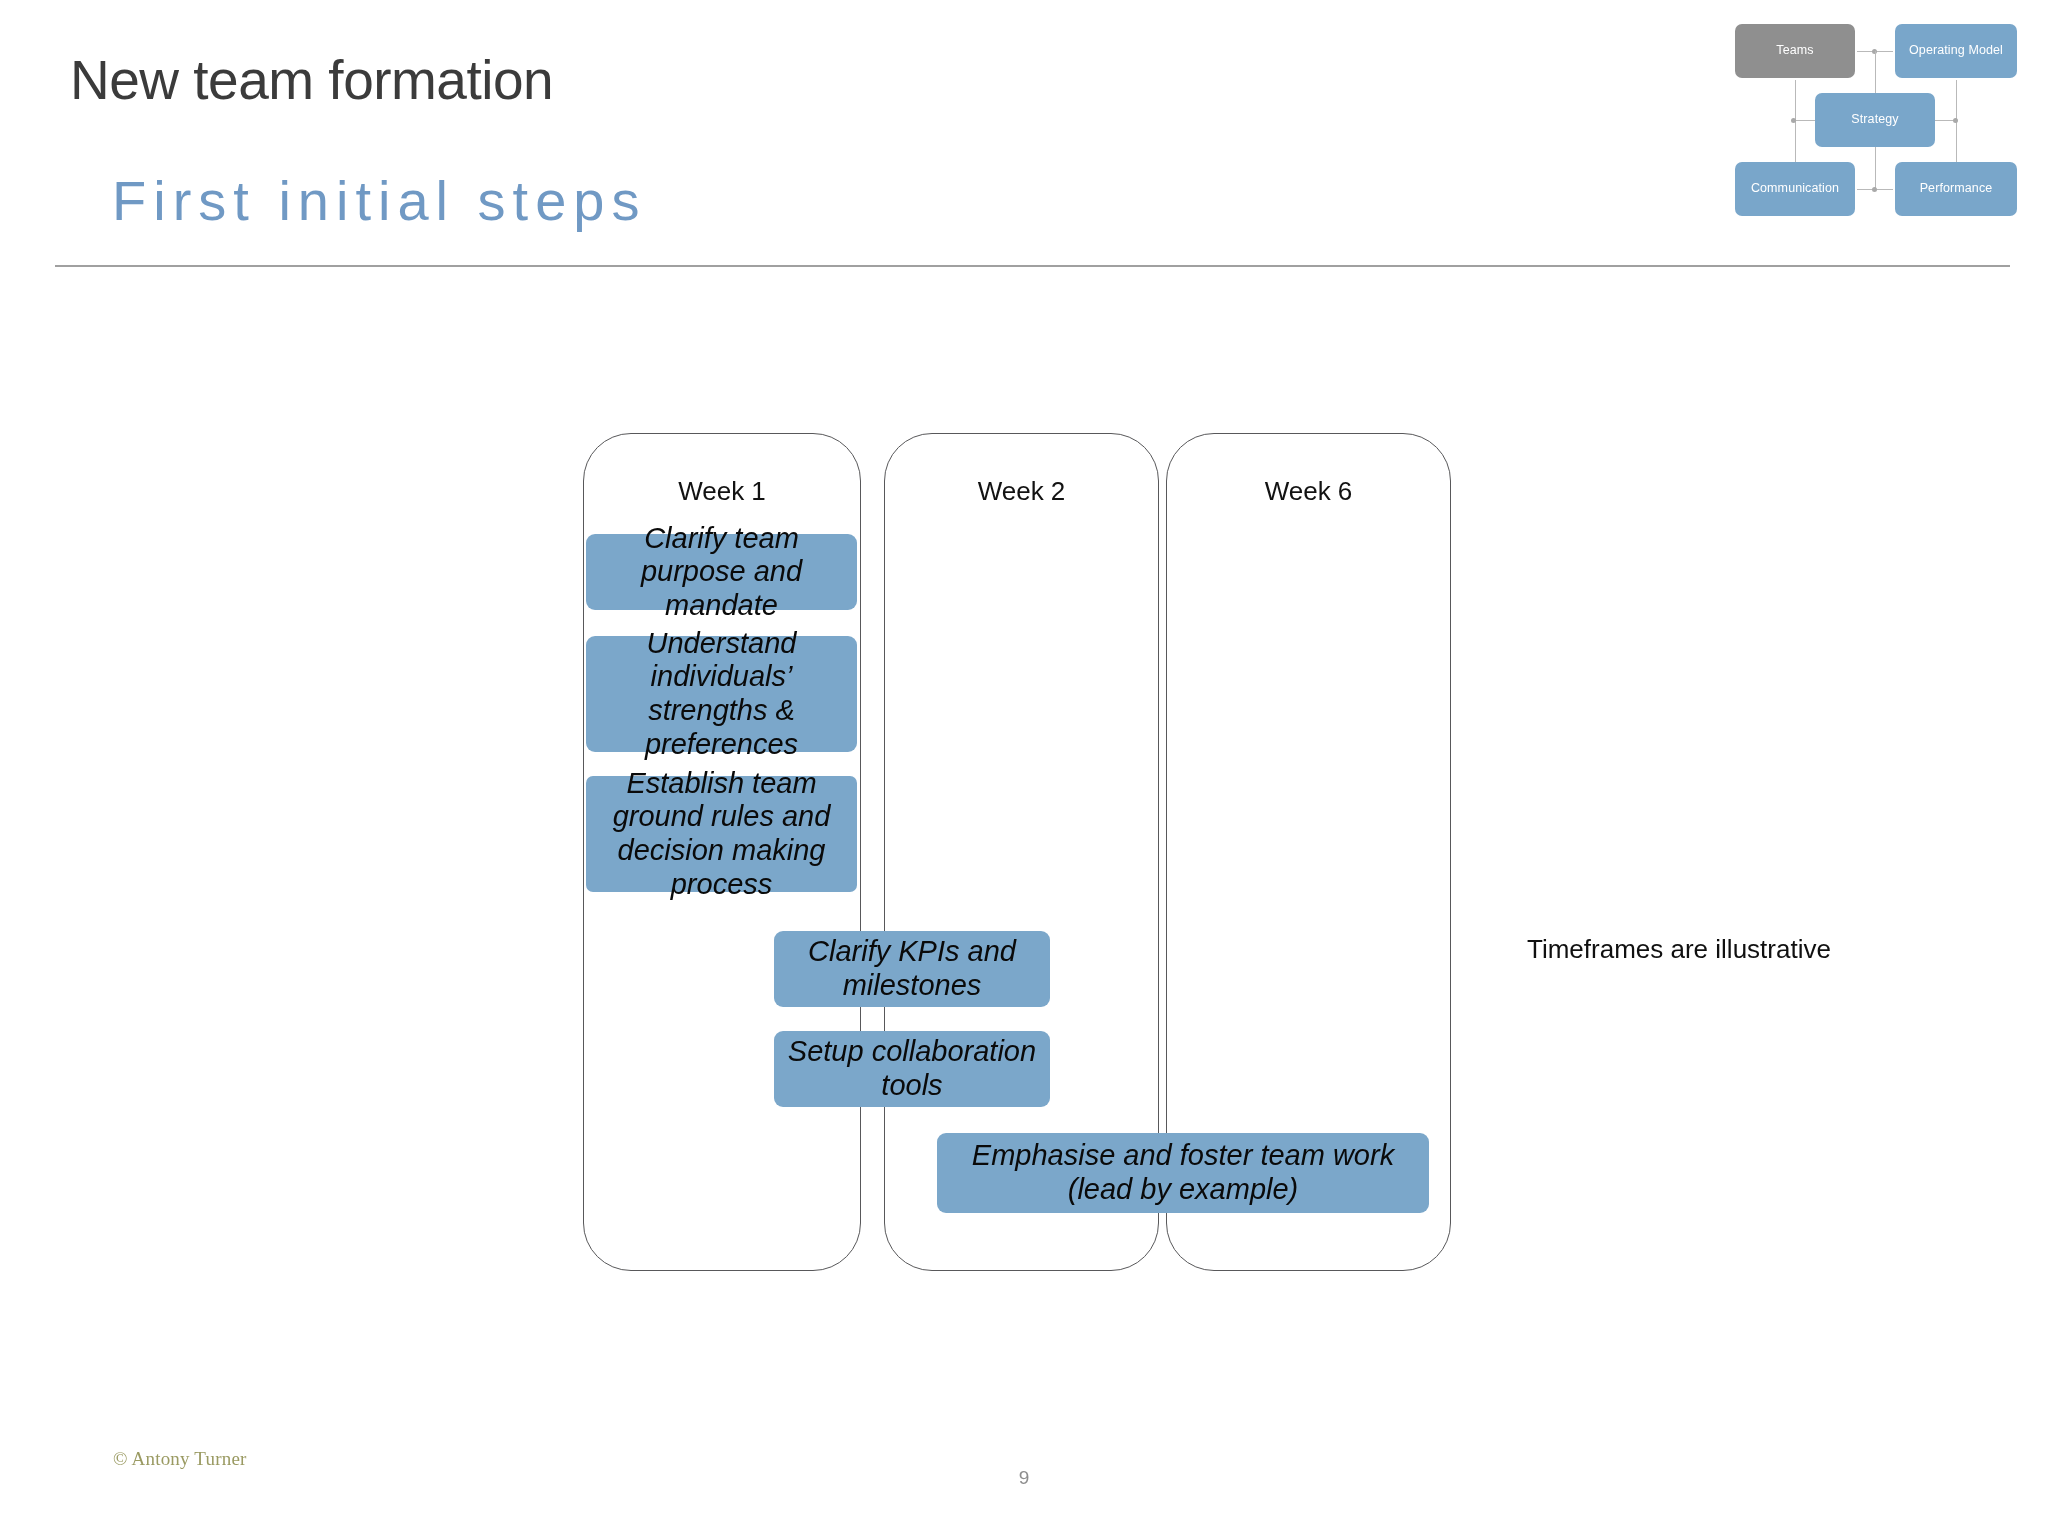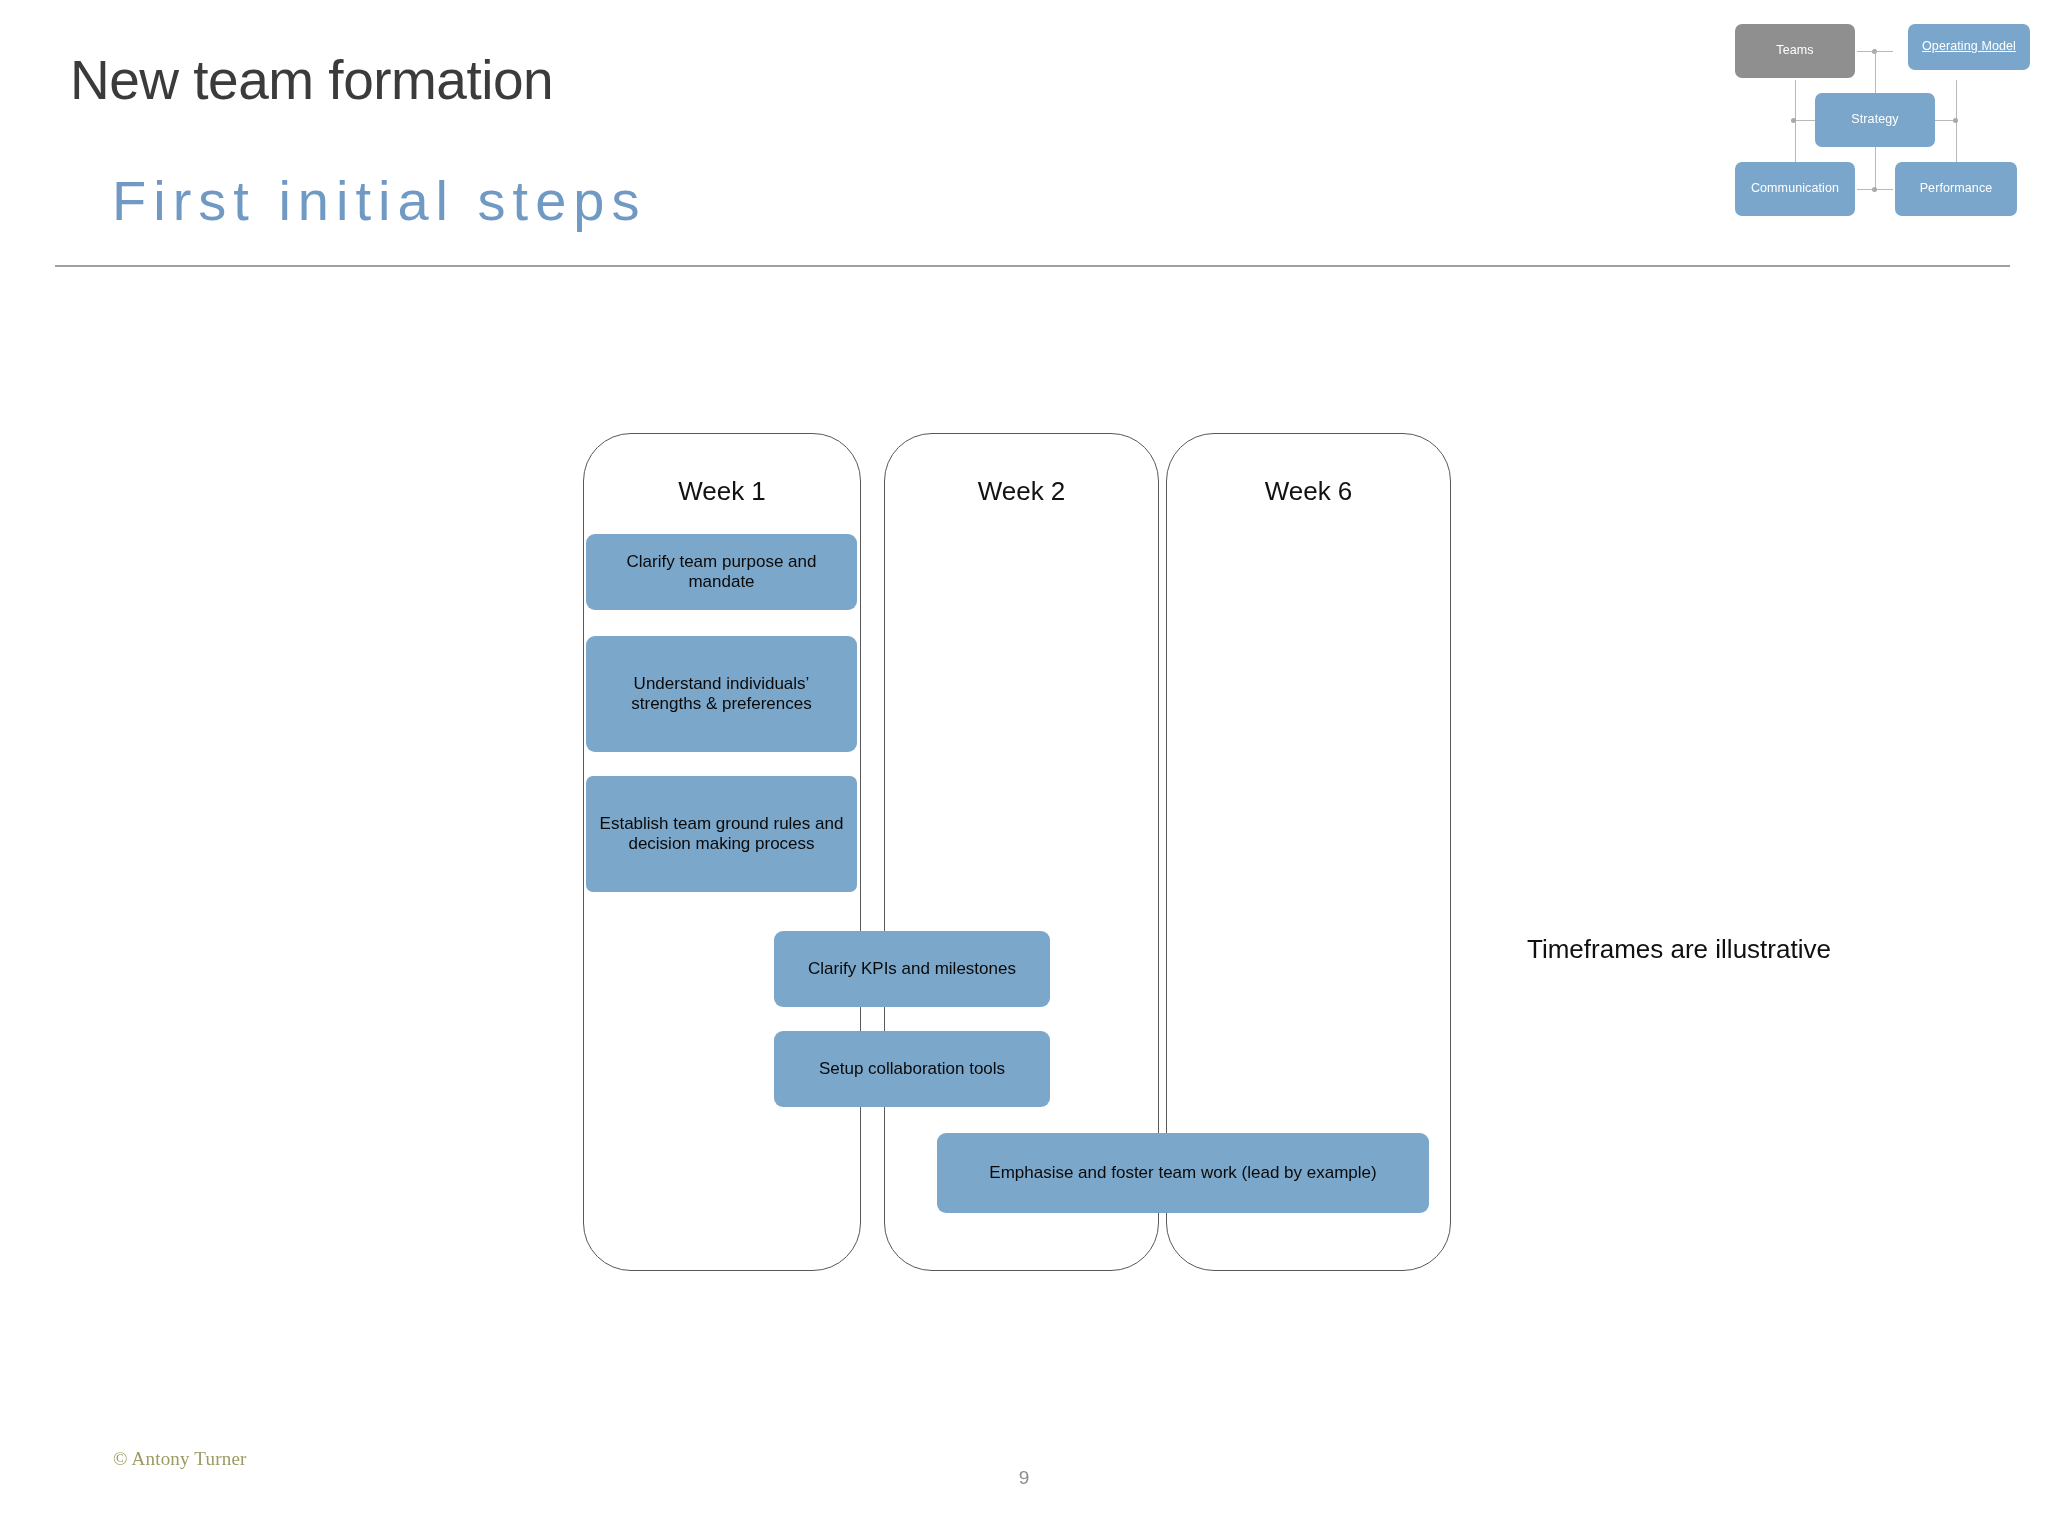--- a/index.html
+++ b/index.html
@@ -70,21 +70,21 @@
     display: flex;
     align-items: center;
     justify-content: center;
     text-align: center;
     line-height: 1.1;
     letter-spacing: 0.1px;
   }
   .logo-blue { background: #79a6ca; }
   .logo-gray { background: #8f8f8f; }
   #logo-teams        { left: 0px;   top: 0px;   width: 120px; height: 54px; }
-  #logo-opmodel      { left: 173px; top: 0px;   width: 122px; height: 46px; text-decoration: underline; }
+  #logo-opmodel      { left: 160px; top: 0px;   width: 122px; height: 54px; }
   #logo-strategy     { left: 80px;  top: 69px;  width: 120px; height: 54px; }
   #logo-communication{ left: 0px;   top: 138px; width: 120px; height: 54px; }
   #logo-performance  { left: 160px; top: 138px; width: 122px; height: 54px; }
   .logo-conn { position: absolute; }
   .logo-conn-h { height: 1px; background: #b9b9b9; }
   .logo-conn-v { width: 1px;  background: #b9b9b9; }
   .logo-dot {
     position: absolute;
     width: 5px; height: 5px;
     border-radius: 50%;
@@ -117,23 +117,24 @@
   
   .task-box {
     position: absolute;
     background: #7ba7ca;
     border-radius: 9px;
     display: flex;
     align-items: center;
     justify-content: center;
     text-align: center;
     color: #0a0a0a;
-    font-size: 17px;
+    font-size: 29px;
     line-height: 1.16;
     padding: 6px 12px;
+    font-style: italic;
   }
 
   #task-purpose      { left: 586px; top: 534px;  width: 271px; height: 76px; }
   #task-strengths    { left: 586px; top: 636px;  width: 271px; height: 116px; }
   #task-groundrules  { left: 586px; top: 776px;  width: 271px; height: 116px; border-radius: 7px; }
   #task-kpis         { left: 774px; top: 931px;  width: 276px; height: 76px; }
   #task-collab       { left: 774px; top: 1031px; width: 276px; height: 76px; }
   #task-teamwork     { left: 937px; top: 1133px; width: 492px; height: 80px; }
 
   

